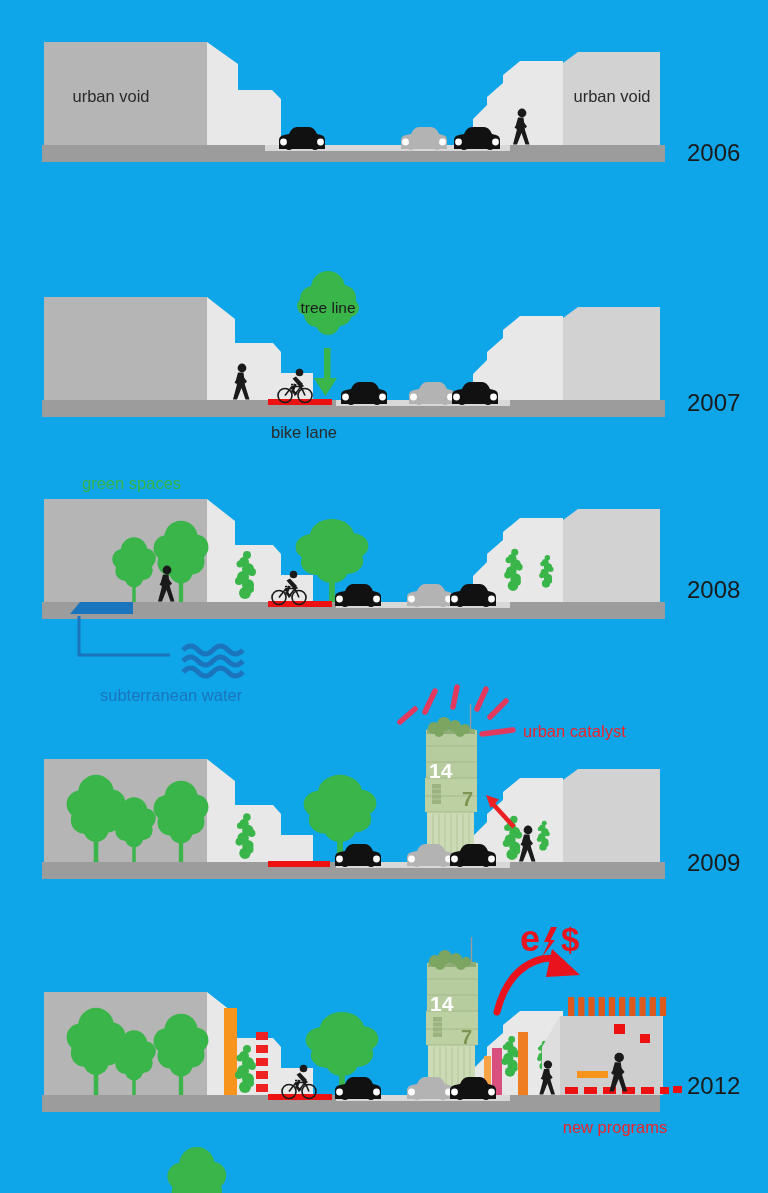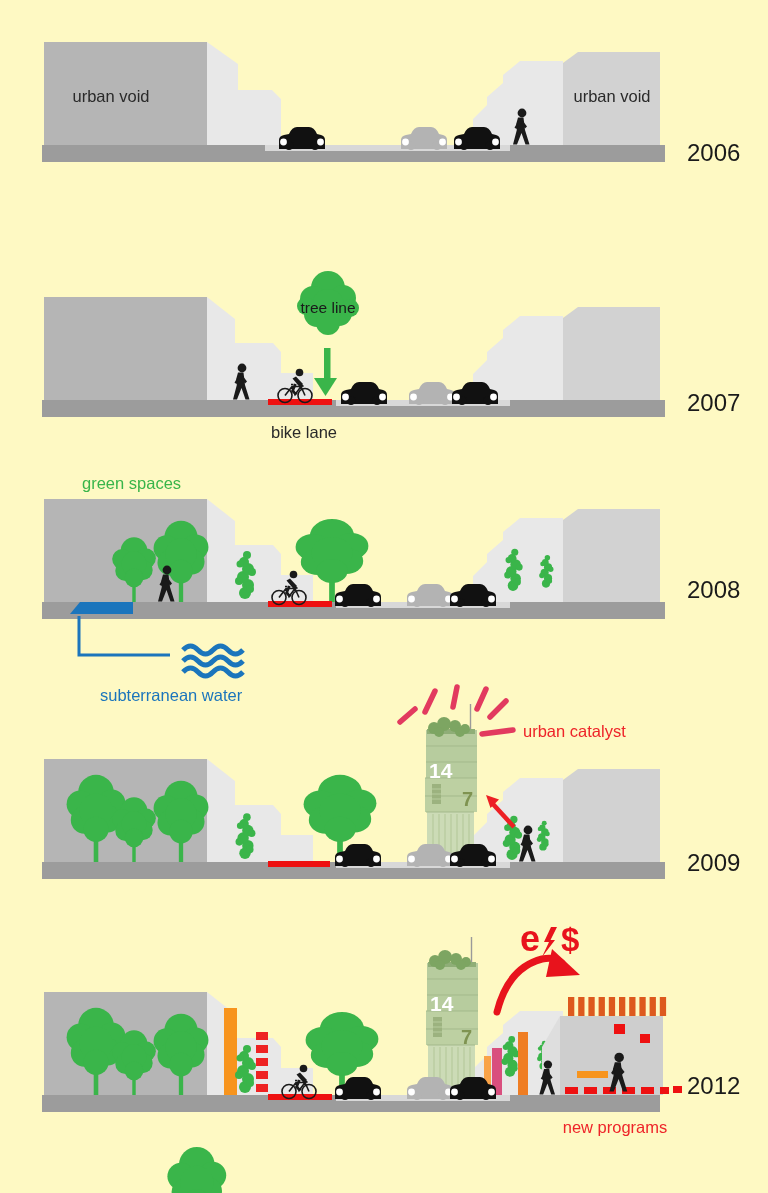--- a/index.html
+++ b/index.html
@@ -1,16 +1,16 @@
 <!DOCTYPE html>
 <html><head>
 <meta charset="utf-8">
 <style>
   html,body{margin:0;padding:0;background:#ffffff;}
-  #stage{position:relative;width:768px;height:1193px;background:#fef9c3;overflow:hidden;}
+  #stage{position:relative;width:768px;height:1193px;background:#0ea5e9;overflow:hidden;}
   svg{display:block;}
   svg text{font-family:"Liberation Sans","DejaVu Sans",sans-serif;}
   .black-label{fill:#2a2a2a;font-size:16.5px;}
   .small-label{fill:#1a1a1a;font-size:15.5px;}
   .year{fill:#1a1a1a;font-size:24px;}
   .green-label{fill:#39b54a;font-size:16.5px;}
   .blue-label{fill:#1b75bc;font-size:16.5px;}
   .red-label{fill:#ee2429;font-size:16.5px;}
   .t-upper{fill:#ffffff;font-size:21px;font-weight:bold;}
   .t-lower{fill:#7f9351;font-size:20px;font-weight:bold;}

